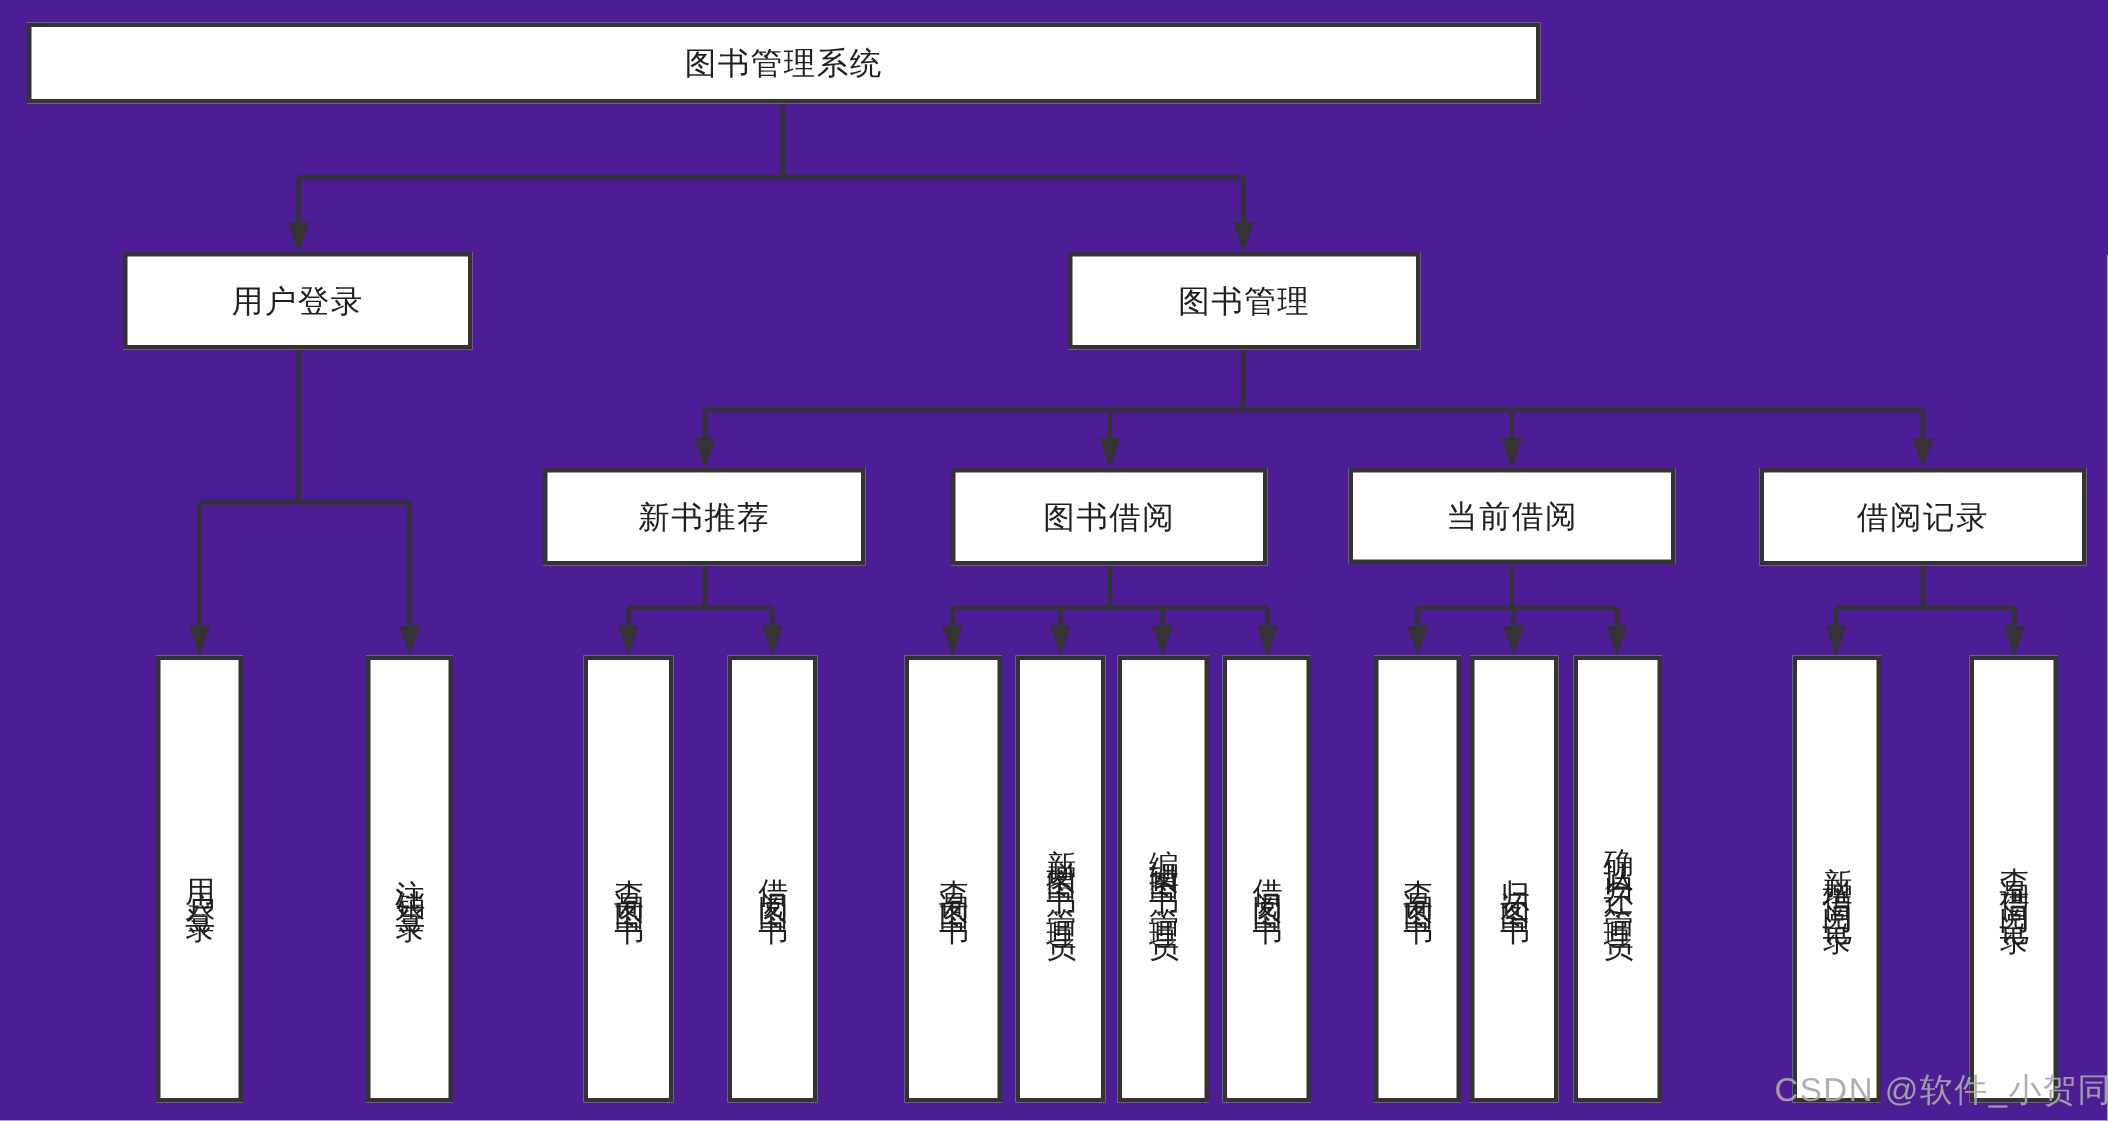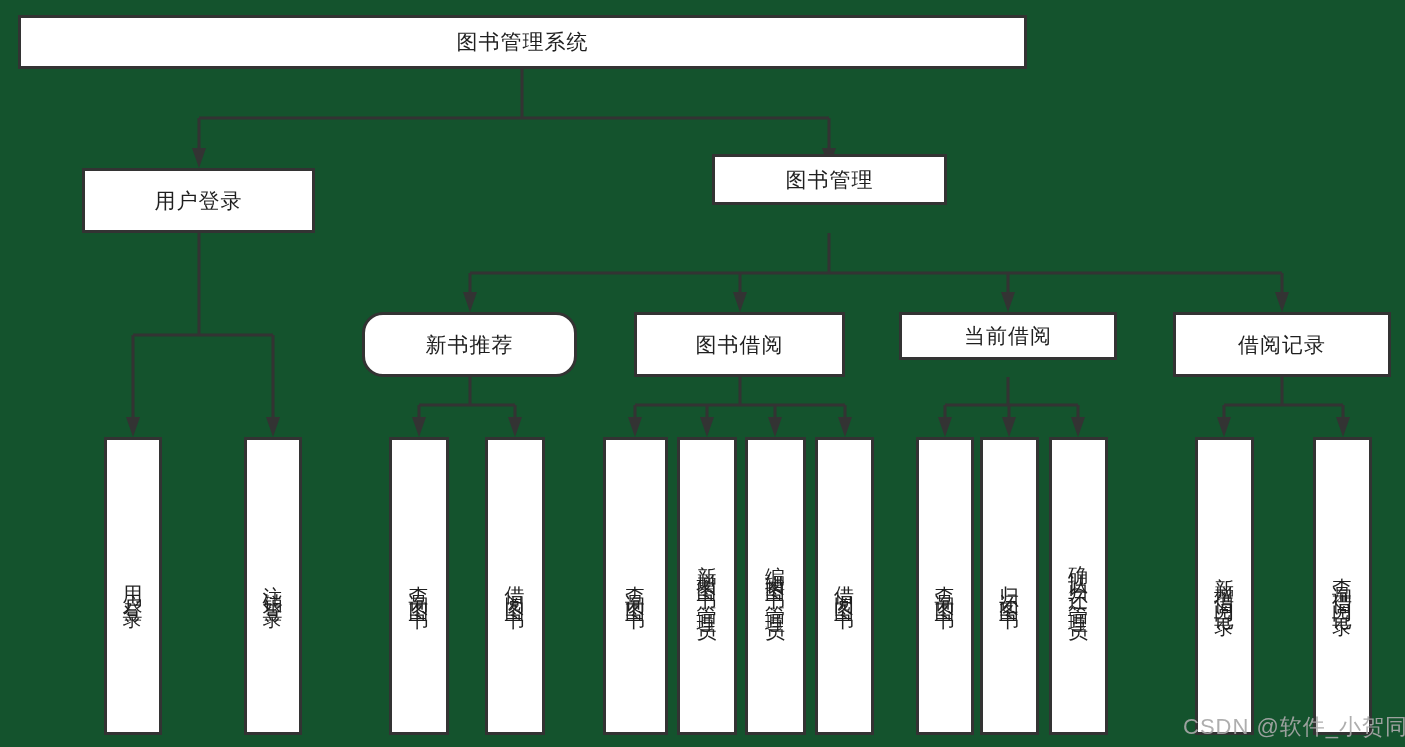--- a/index.html
+++ b/index.html
@@ -5,21 +5,21 @@
   html, body {
     margin: 0;
     padding: 0;
     background: #ffffff;
     font-family: "Liberation Sans", "DejaVu Sans", sans-serif;
   }
   #canvas {
     position: relative;
     width: 1405px;
     height: 747px;
-    background: #14532d;
+    background: #4c1d95;
     overflow: hidden;
   }
   #connectors {
     position: absolute;
     left: 0;
     top: 0;
     width: 1405px;
     height: 747px;
     pointer-events: none;
   }
@@ -118,25 +118,25 @@
       <use href="#ah" x="1009" y="437"></use>
       <use href="#ah" x="1078" y="437"></use>
       <use href="#ah" x="1224" y="437"></use>
       <use href="#ah" x="1343" y="437"></use>
     </g>
   </svg>
 
   <div class="node" style="left:18px; top:15px; width:1009px; height:54px;">图书管理系统</div>
 
   <div class="node" style="left:82px; top:168px; width:233px; height:65px;">用户登录</div>
-  <div class="node" style="left:712px; top:154px; width:235px; height:51px;">图书管理</div>
+  <div class="node" style="left:712px; top:168px; width:235px; height:65px;">图书管理</div>
 
-  <div class="node" style="left:362px; top:312px; width:215px; height:65px;border-radius:21px;">新书推荐</div>
+  <div class="node" style="left:362px; top:312px; width:215px; height:65px;">新书推荐</div>
   <div class="node" style="left:634px; top:312px; width:211px; height:65px;">图书借阅</div>
-  <div class="node" style="left:899px; top:312px; width:218px; height:48px;">当前借阅</div>
+  <div class="node" style="left:899px; top:312px; width:218px; height:64px;">当前借阅</div>
   <div class="node" style="left:1173px; top:312px; width:218px; height:65px;">借阅记录</div>
 
   <div class="node vnode" style="left:104px; top:437px; width:58px; height:298px;">用户登录</div>
   <div class="node vnode" style="left:244px; top:437px; width:58px; height:298px;">注销登录</div>
 
   <div class="node vnode" style="left:389px; top:437px; width:60px; height:298px;">查询图书</div>
   <div class="node vnode" style="left:485px; top:437px; width:60px; height:298px;">借阅图书</div>
 
   <div class="node vnode" style="left:603px; top:437px; width:65px; height:298px;">查询图书</div>
   <div class="node vnode" style="left:677px; top:437px; width:60px; height:298px;">新增图书（管理员）</div>

